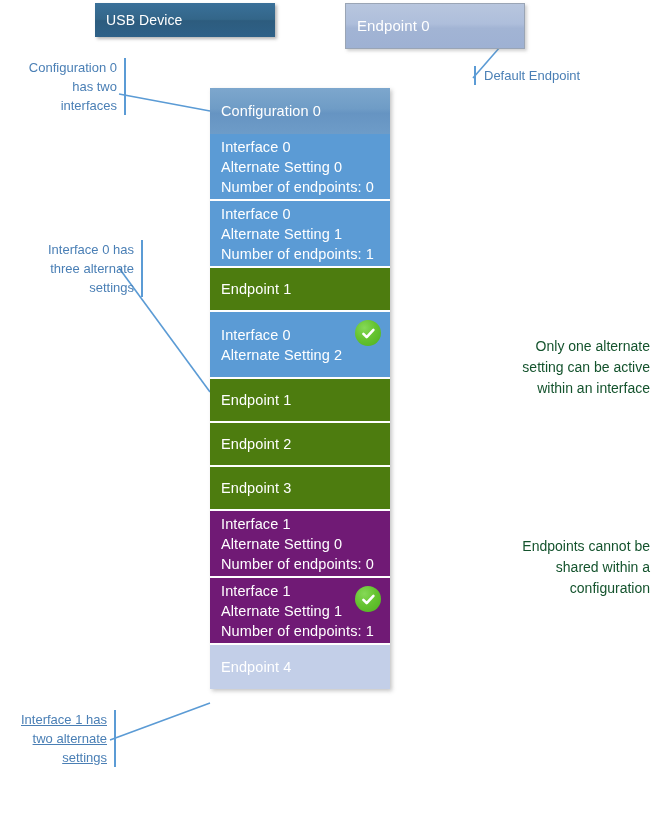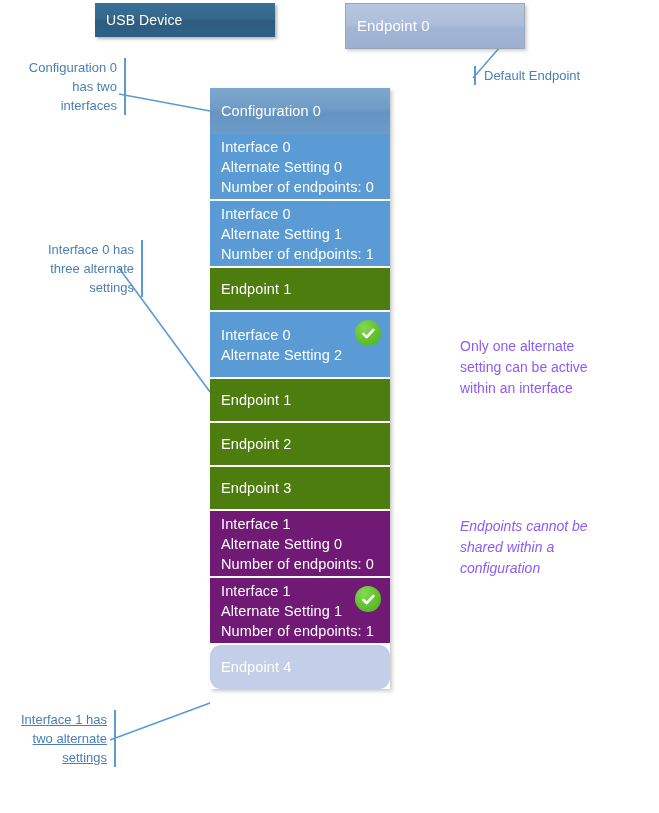--- a/index.html
+++ b/index.html
@@ -97,21 +97,21 @@
     background: #4d7c0f;
     border-bottom: 2px solid #ffffff;
     justify-content: center;
   }
   .row-ep1 {
     height: 44px;
     background: #c3cfe8;
     border-bottom: 2px solid #ffffff;
     justify-content: center;
   }
-  .stack-row:last-child { border-bottom: none; border-radius: 11px; }
+  .stack-row:last-child { border-bottom: none; }
   .row-line { display: block; }
 
   
   .check-badge {
     position: absolute;
     right: 9px;
     top: 8px;
     width: 26px;
     height: 26px;
     border-radius: 50%;
@@ -142,28 +142,28 @@
   }
 
   #note-config {  left: 12px;  top: 58px;  width: 105px; }
   #note-iface0 {  left: 29px;  top: 240px; width: 105px; }
   #note-iface1 {  left: 2px;   top: 710px; width: 105px; text-decoration: underline; }
   #note-default { left: 474px; top: 66px;  width: 130px; }
 
   
   .side-note {
     position: absolute;
-    color: #8b5cf6;
+    color: #14532d;
     font-size: 14px;
     line-height: 21px;
-    text-align: left;
+    text-align: right;
     white-space: pre-line;
   }
   #note-alternate { left: 460px; top: 336px; width: 190px; }
-  #note-shared    { left: 460px; top: 516px; width: 190px; font-style: italic; }
+  #note-shared    { left: 460px; top: 536px; width: 190px; }
 
   
   #leader-lines {
     position: absolute;
     left: 0; top: 0;
     width: 659px; height: 813px;
     pointer-events: none;
   }
 </style>
 </head>

